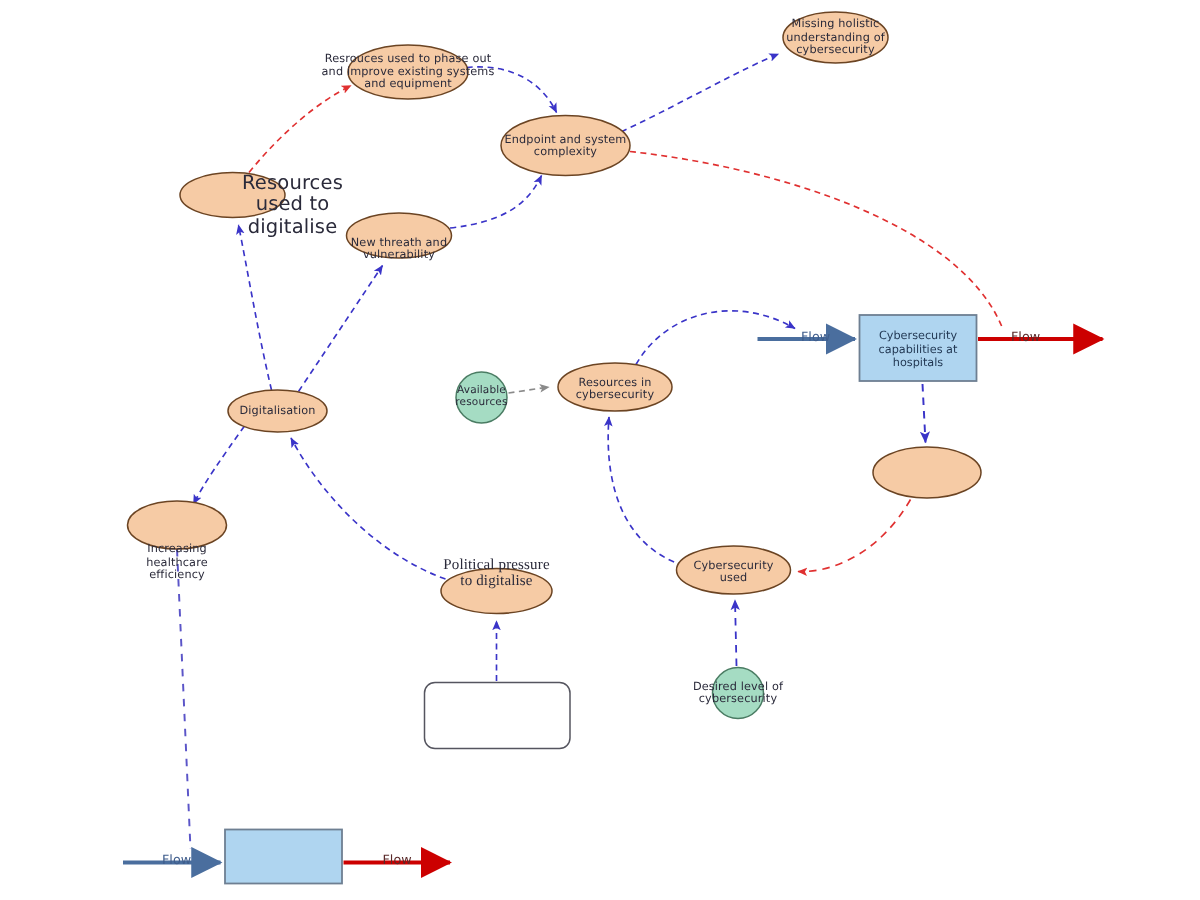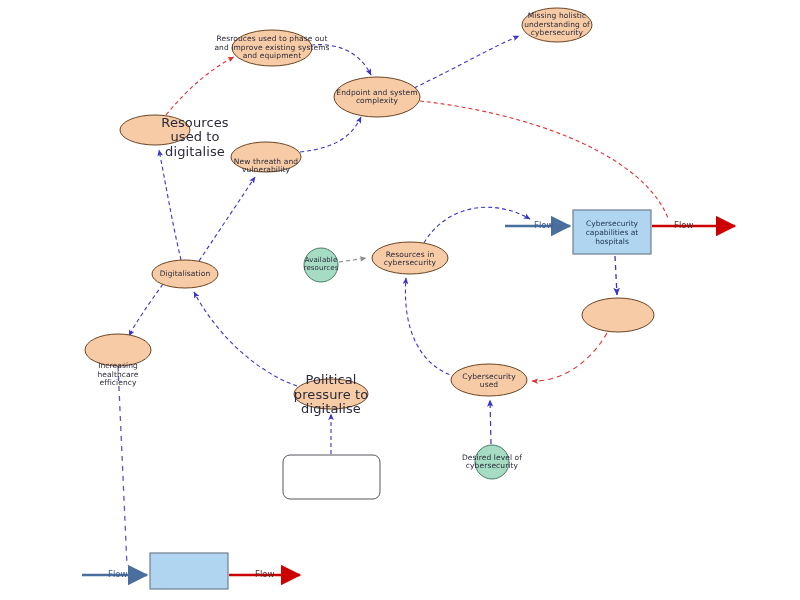--- a/index.html
+++ b/index.html
@@ -135,21 +135,21 @@
 
   <div class="node-label" style="left:372px;top:246px;width:76px;height:26px;font-size:7.5px;">Resources in cybersecurity</div>
 
 
   <div class="node-label" style="left:452px;top:369px;width:74px;height:24px;font-size:7.5px;">Cybersecurity used</div>
 
   <div class="node-label" style="left:452px;top:444px;width:80px;height:36px;font-size:7.5px;">Desired level of cybersecurity</div>
 
   <div class="node-label" style="left:86px;top:334px;width:64px;height:44px;font-size:7.5px;margin-top:19px;">Increasing healthcare efficiency</div>
 
-  <div class="node-label" style="left:292px;top:383px;width:78px;height:24px;font-size:13px;">Political pressure to digitalise</div>
+  <div class="node-label" style="left:292px;top:370px;width:78px;height:24px;font-size:10px;font-family:Liberation Serif, serif;">Political pressure to digitalise</div>
 
   <div class="box-label" style="left:575px;top:212px;width:74px;height:40px;font-size:7.5px;">Cybersecurity capabilities at hospitals</div>
 
 
 
   <div class="flow-label" style="left:534px;top:220px;">Flow</div>
   <div class="flow-label red" style="left:674px;top:220px;">Flow</div>
   <div class="flow-label" style="left:108px;top:569px;">Flow</div>
   <div class="flow-label red" style="left:255px;top:569px;">Flow</div>
 

